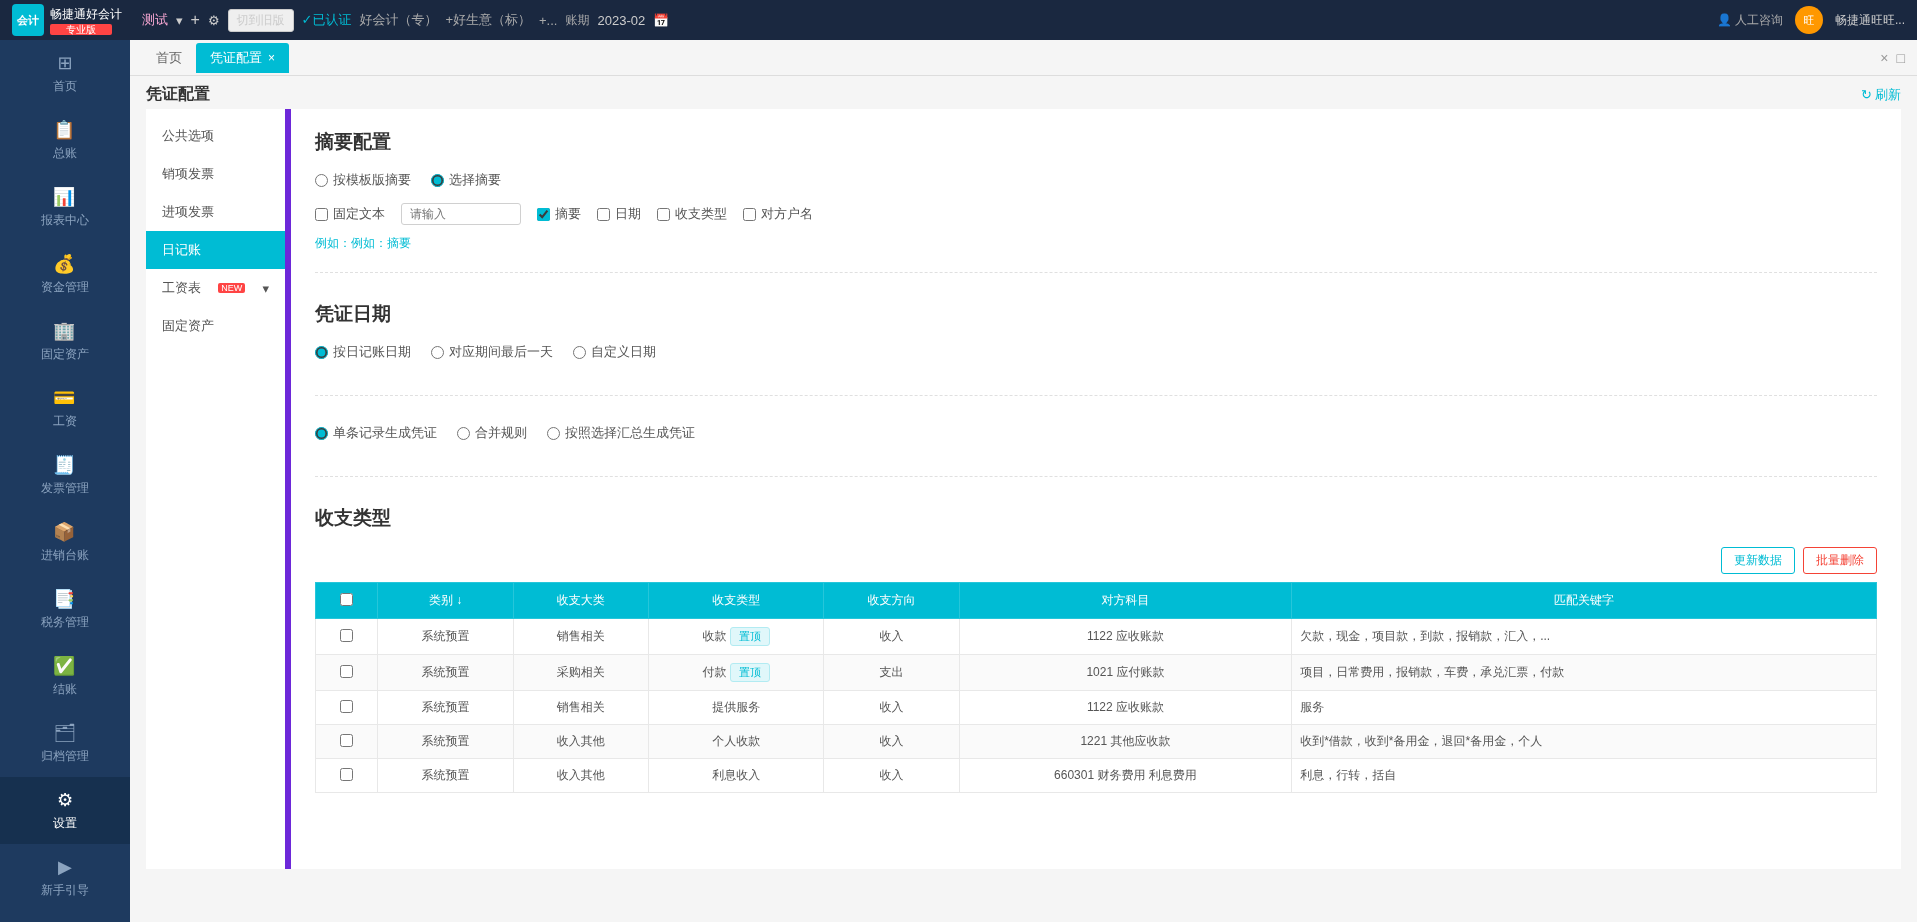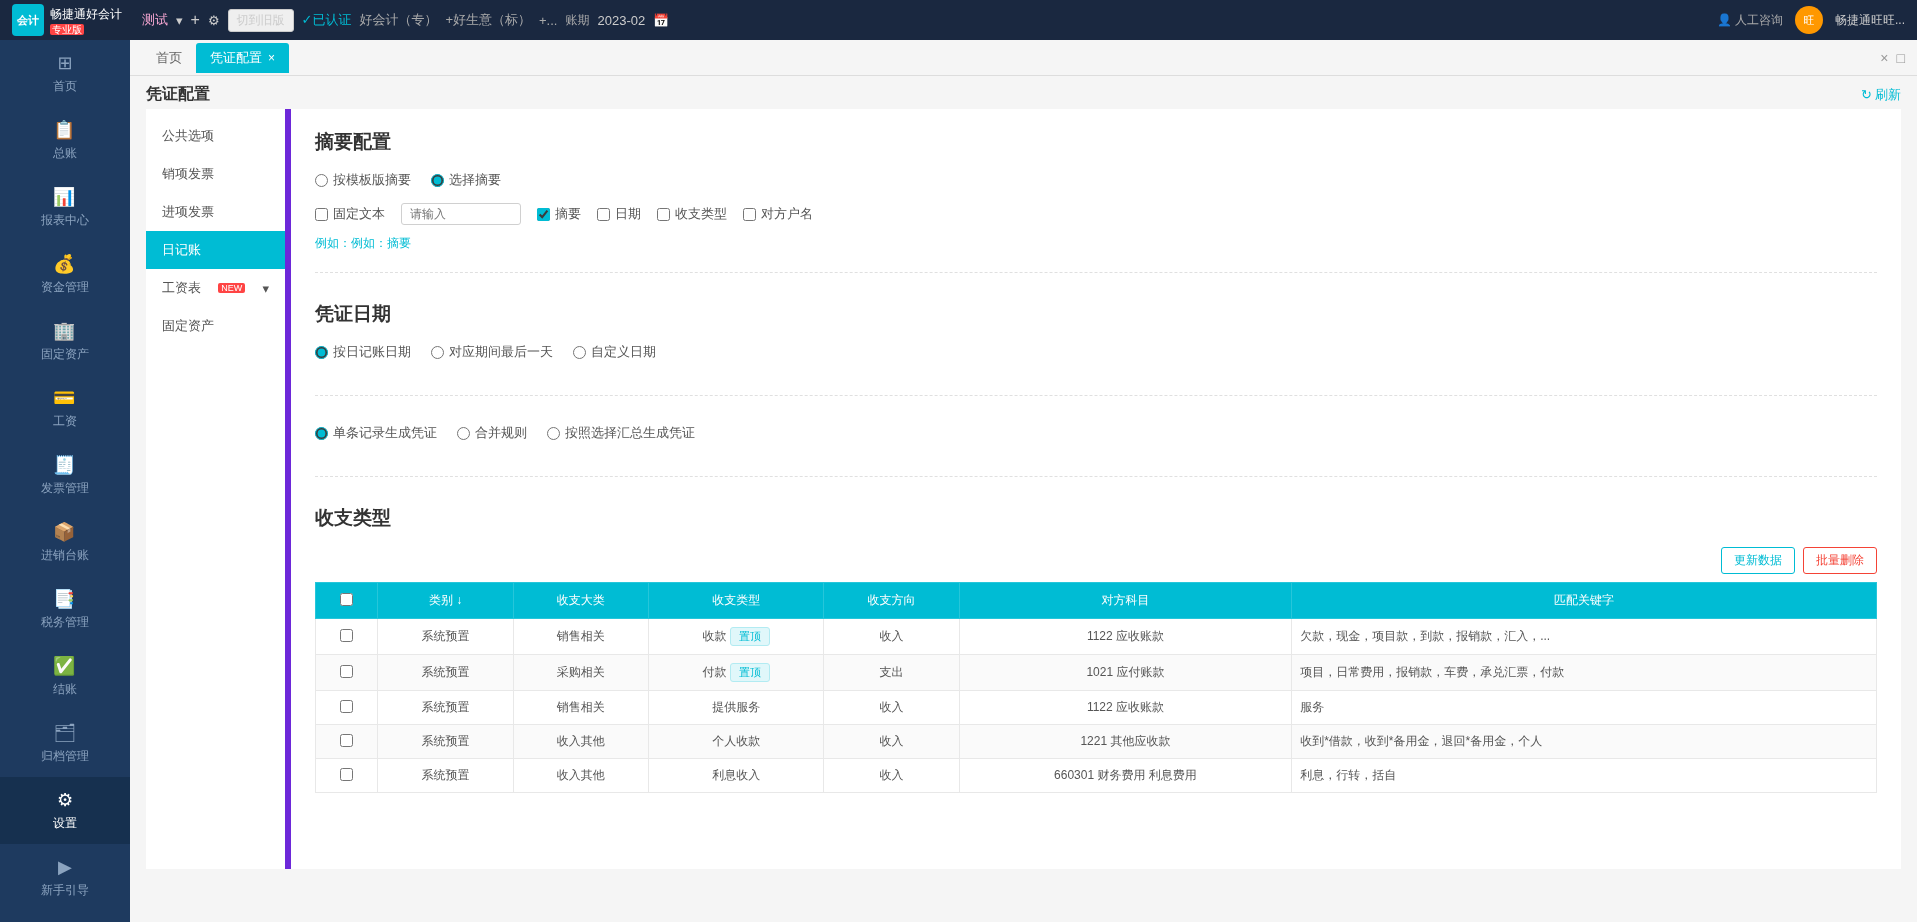--- a/index.html
+++ b/index.html
@@ -3,21 +3,21 @@
   <meta charset="utf-8">
   <style>
     * { margin: 0; padding: 0; box-sizing: border-box; }
     body { font-family: 'Microsoft YaHei', Arial, sans-serif; font-size: 13px; background: #f0f2f5; color: #333; width: 1917px; min-height: 922px; overflow-x: hidden; }
 
     
     .top-header { display: flex; align-items: center; height: 40px; background: #1a2840; padding: 0 12px; color: #ccc; }
     .top-header .logo { display: flex; align-items: flex-end; width: 130px; }
     .logo-icon { width: 32px; height: 32px; background: #00bcd4; border-radius: 4px; display: flex; align-items: center; justify-content: center; color: white; font-size: 11px; font-weight: bold; margin-right: 6px; }
     .logo-text { color: white; font-size: 12px; line-height: 1.2; }
-    .logo-text .sub { color: #ff4444; font-size: 10px; background: #ff4444; color: white; padding: 0 2px; border-radius: 2px; }
+    .logo-text .sub { color: #ff4444; font-size: 10px; background: #ff4444; color: white; padding: 0 16px; border-radius: 2px; }
     .header-center { display: flex; align-items: center; flex: 1; gap: 8px; font-size: 13px; }
     .header-company { color: #f9a8d4; }
     .header-dropdown { color: #ccc; cursor: pointer; }
     .header-btn-add { color: #ccc; cursor: pointer; font-size: 16px; }
     .header-settings { color: #ccc; cursor: pointer; }
     .header-tag-btn { border: 1px solid #ccc; color: #ccc; padding: 2px 8px; border-radius: 3px; font-size: 12px; cursor: pointer; }
     .badge-certified { color: #00bcd4; }
     .badge-text { color: #aaa; }
     .period-label { color: #aaa; font-size: 12px; }
     .period-value { color: #ccc; }

